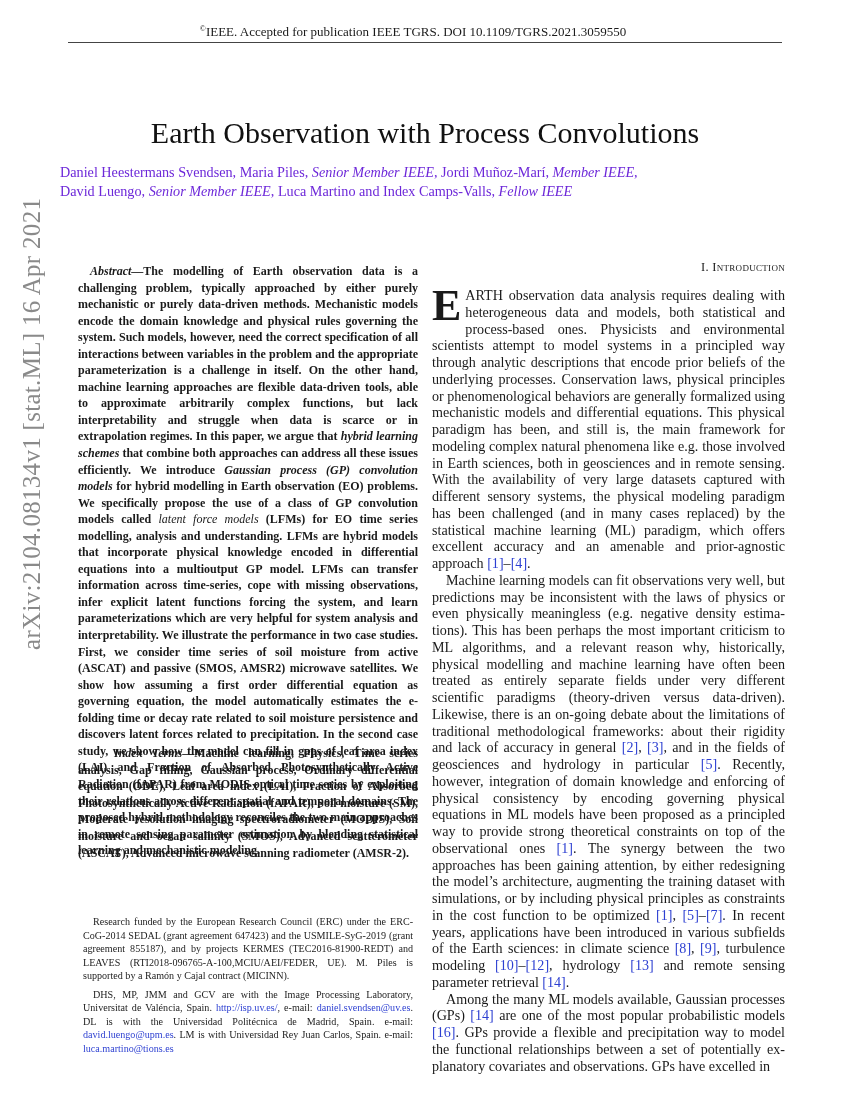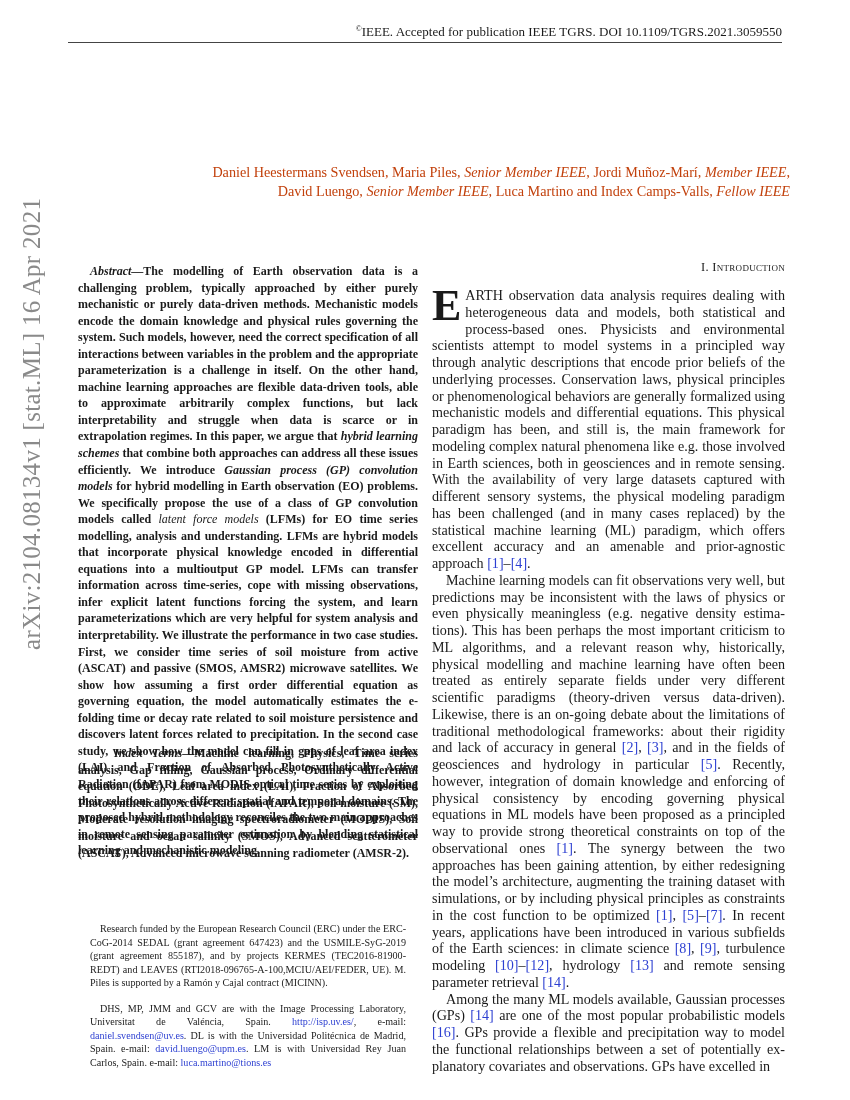--- a/index.html
+++ b/index.html
@@ -1,40 +1,40 @@
 <!DOCTYPE html>
 <html><head>
 <meta charset="utf-8">
 <style>
   html, body { margin: 0; padding: 0; background: #ffffff; }
   body {
     width: 850px; height: 1100px; position: relative; overflow: hidden;
     font-family: "Liberation Serif", "DejaVu Serif", serif; color: #1a1a1a;
   }
   .header-note {
-    position: absolute; top: 24px; left: 68px; width: 714px;
-    text-align: right; font-size: 13px; color: #1a1a1a;
+    position: absolute; top: 24px; left: 56px; width: 714px;
+    text-align: center; font-size: 13px; color: #1a1a1a;
   }
   .header-note sup { font-size: 8px; vertical-align: 5px; }
   .header-rule {
     position: absolute; top: 42px; left: 68px; width: 714px; height: 0;
     border-top: 1.3px solid #444;
   }
   .arxiv-stamp {
     position: absolute; left: 18px; top: 650px;
     transform: rotate(-90deg); transform-origin: left top;
     font-size: 25px; color: #8a8a8a; white-space: nowrap; letter-spacing: 0.3px;
   }
   .title {
     position: absolute; top: 82px; left: 60px; width: 730px;
     text-align: center; font-size: 30px; line-height: 34px; color: #111;
   }
   .authors {
     position: absolute; top: 163px; left: 60px; width: 730px;
-    text-align: right; font-size: 14.2px; line-height: 19px; color: #c2410c;
+    text-align: left; font-size: 14.2px; line-height: 19px; color: #6d28d9;
   }
   .authors i { font-style: italic; }
   .col-left {
     position: absolute; left: 78px; width: 340px;
   }
   .col-right {
     position: absolute; left: 432px; width: 353px;
   }
   .abstract {
     top: 263px; font-size: 12px; line-height: 16.55px; font-weight: bold;
@@ -43,21 +43,21 @@
   .abstract i { font-weight: bold; font-style: italic; }
   .index-terms {
     top: 745px; font-size: 12px; line-height: 16.6px; font-weight: bold;
     text-align: justify; text-indent: 12px;
   }
   .index-terms i { font-style: italic; margin-left: 24px; }
   .footnote {
     top: 910px; font-size: 10.1px; line-height: 13.5px;
     text-align: justify; color: #222;
   }
-  .footnote p { margin: 12px; text-indent: 10px; }
+  .footnote p { margin: 5px; text-indent: 10px; }
   .footnote a { color: #2c3fd1; text-decoration: none; }
   .section-heading {
     top: 260px; text-align: right; font-size: 12.5px; letter-spacing: 0.3px;
     font-variant: small-caps;
   }
   .body-text {
     top: 287px; font-size: 14.1px; line-height: 16.75px; text-align: justify;
   }
   .body-text p { margin: 0; text-indent: 14px; }
   .body-text p.first { text-indent: 0; }
@@ -70,20 +70,21 @@
 </head>
 <body>
 
 <div class="header-note"><sup>©</sup><span>IEEE. Accepted for publication IEEE TGRS. DOI 10.1109/TGRS.2021.3059550</span></div>
 <div class="header-rule"></div>
 
 <div class="arxiv-stamp">arXiv:2104.08134v1  [stat.ML]  16 Apr 2021</div>
 
 <h1 class="title" style="margin:0;font-weight:normal;">
   <br>
+  <span>Earth Observation with Process Convolutions</span>
 </h1>
 
 <div class="authors">
   <span>Daniel Heestermans Svendsen, Maria Piles, </span><i>Senior Member IEEE</i><span>, Jordi Muñoz-Marí, </span><i>Member IEEE</i><span>,</span><br>
   <span>David Luengo, </span><i>Senior Member IEEE</i><span>, Luca Martino and Index Camps-Valls, </span><i>Fellow IEEE</i>
 </div>
 
 <div class="col-left abstract">
   <i>Abstract</i><span>—</span><span>The modelling of Earth observation data is a challenging problem, typically approached by either purely mechanistic or purely data-driven methods. Mechanistic models encode the domain knowledge and physical rules governing the system. Such models, however, need the correct specification of all interactions between variables in the problem and the appropriate parameterization is a challenge in itself. On the other hand, machine learning approaches are flexible data-driven tools, able to approximate arbitrarily complex functions, but lack interpretability and struggle when data is scarce or in extrapolation regimes. In this paper, we argue that </span><i>hybrid learning schemes</i><span> that combine both approaches can address all these issues efficiently. We introduce </span><i>Gaussian process (GP) convolution models</i><span> for hybrid modelling in Earth observation (EO) problems. We specifically propose the use of a class of GP convolution models called </span><i style="font-weight:normal">latent force models</i><span> (LFMs) for EO time series modelling, analysis and understanding. LFMs are hybrid models that incorporate physical knowledge encoded in differential equations into a multioutput GP model. LFMs can transfer information across time-series, cope with missing observations, infer explicit latent functions forcing the system, and learn parameterizations which are very helpful for system analysis and interpretability. We illustrate the performance in two case studies. First, we consider time series of soil moisture from active (ASCAT) and passive (SMOS, AMSR2) microwave satellites. We show how assuming a first order differential equa­tion as governing equation, the model automatically estimates the e-folding time or decay rate related to soil moisture persistence and discovers latent forces related to precipitation. In the second case study, we show how the model can fill in gaps of leaf area index (LAI) and Fraction of Absorbed Photosynthetically Active Radiation (fAPAR) from MODIS optical time series by exploiting their relations across different spatial and temporal domains. The proposed hybrid methodology reconciles the two main approaches in remote sensing parameter estimation by blending statistical learning and mechanistic modeling.</span>
 </div>

